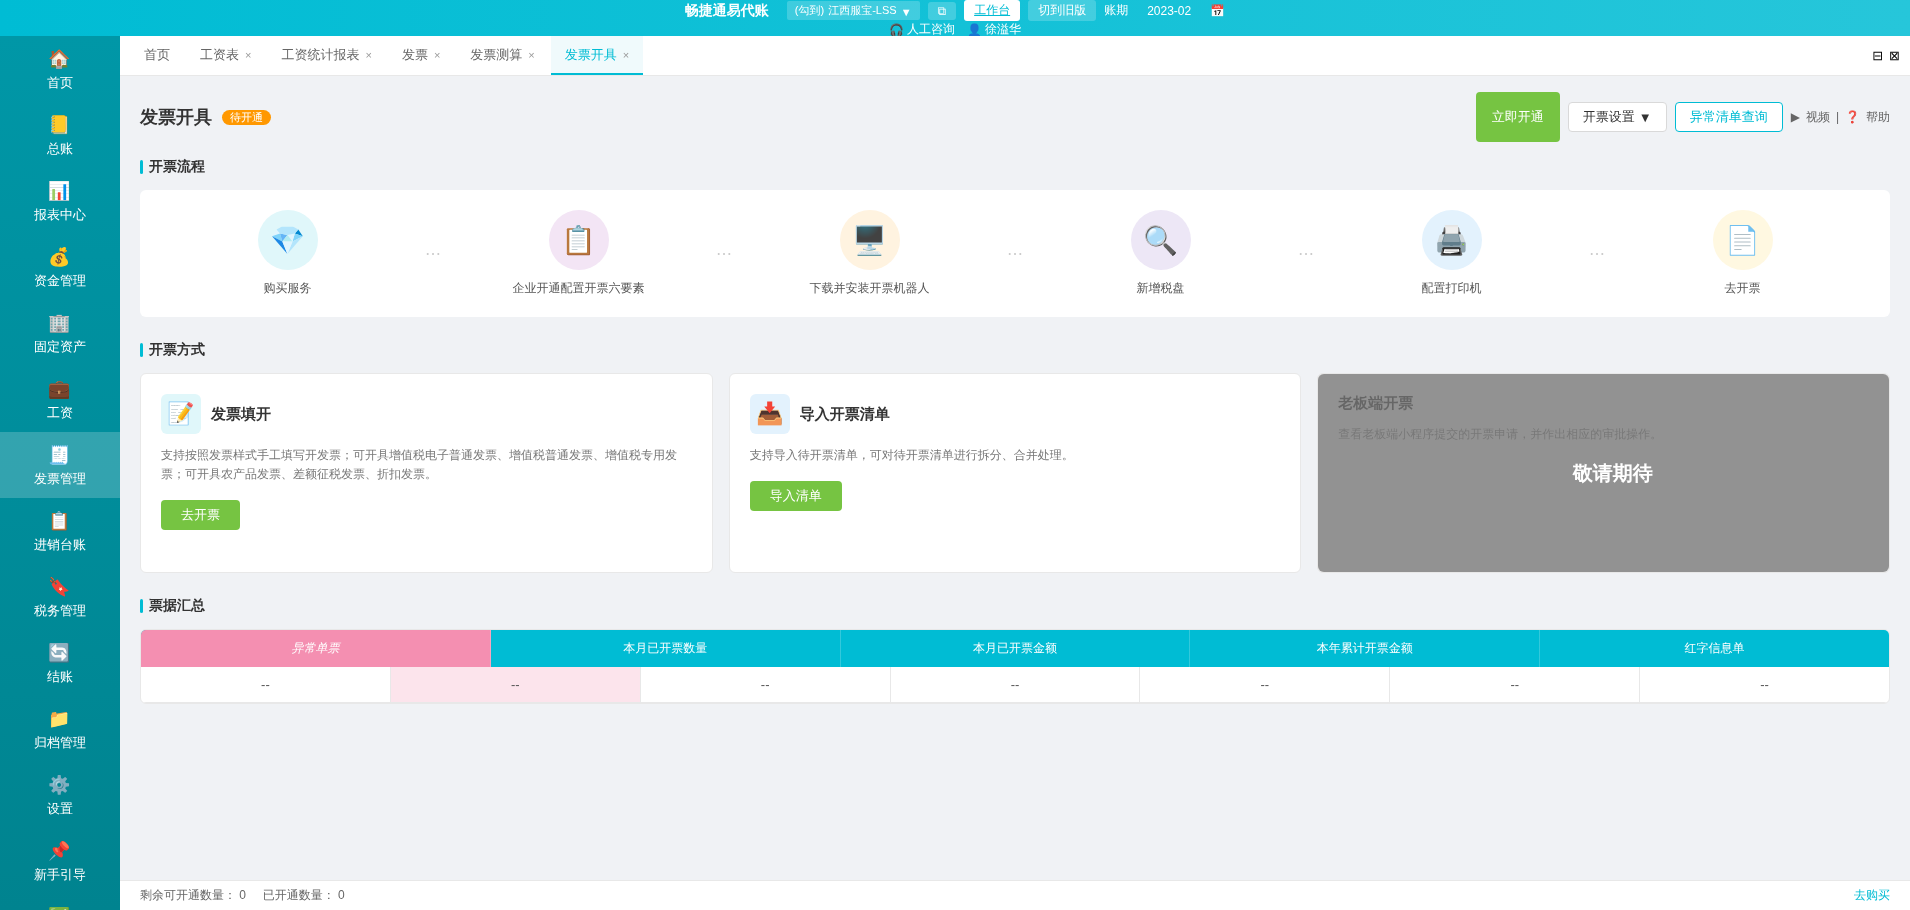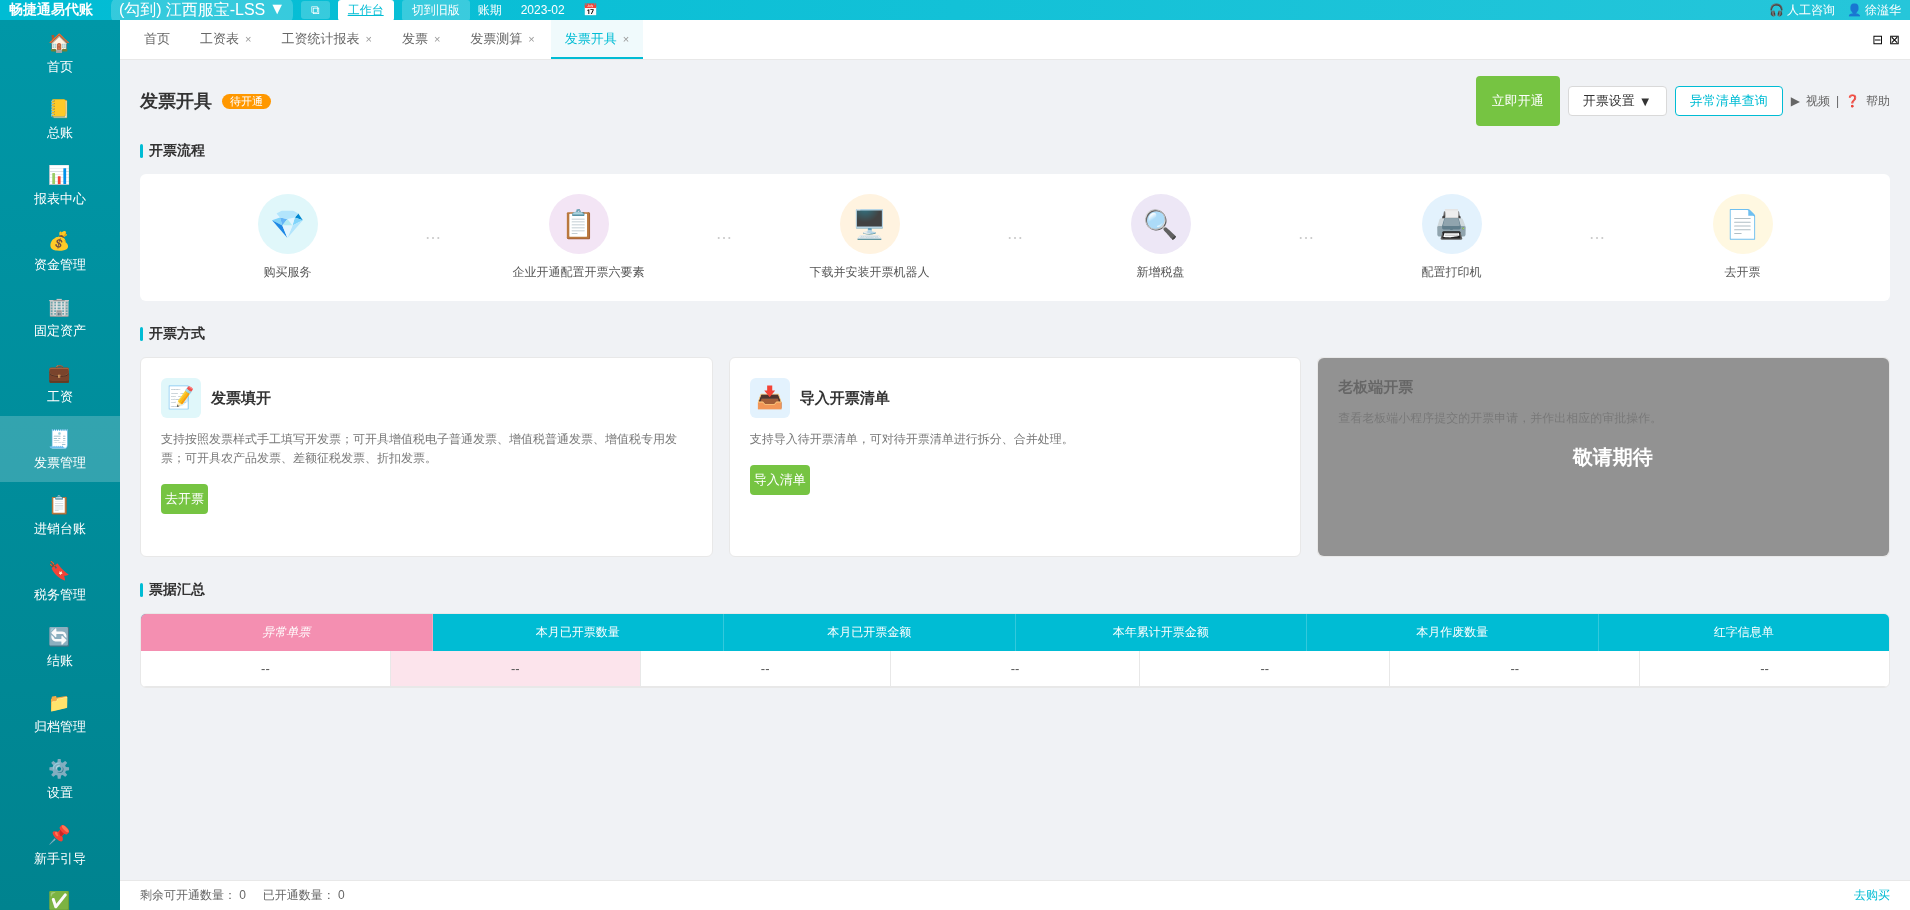--- a/index.html
+++ b/index.html
@@ -1,31 +1,32 @@
 <!DOCTYPE html>
 <html><head>
   <meta charset="utf-8">
   <style>
     * { box-sizing: border-box; margin: 0; padding: 0; }
     body { font-family: 'Microsoft YaHei', sans-serif; font-size: 13px; background: #f5f5f5; display: flex; flex-direction: column; height: 910px; overflow: hidden; }
 
     
     .top-bar {
-      height: 20px;
+      height: 36px;
       background: linear-gradient(to right, #00bcd4, #26c6da);
       display: flex;
       align-items: center;
-      padding: 0 9px;
+      padding: 0 22px;
       color: white;
       justify-content: space-between;
       flex-shrink: 0;
+      flex-direction: column;
     }
     .top-bar-left { display: flex; align-items: center; gap: 8px; font-size: 13px; }
     .top-bar-logo { font-weight: bold; font-size: 14px; margin-right: 10px; }
-    .top-bar-company { background: rgba(255,255,255,0.2); border-radius: 7px; padding: 2px 8px; font-size: 16px; display: flex; align-items: flex-start; gap: 4px; }
+    .top-bar-company { background: rgba(255,255,255,0.2); border-radius: 2px; padding: 2px 8px; font-size: 11px; display: flex; align-items: flex-end; gap: 4px; }
     .top-bar-btn { background: rgba(255,255,255,0.2); border: none; color: white; padding: 2px 10px; border-radius: 3px; cursor: pointer; font-size: 12px; }
     .top-bar-btn.active { background: #fff; color: #00bcd4; text-decoration: underline; }
     .top-bar-period { font-size: 12px; display: flex; align-items: center; gap: 19px; }
     .top-bar-right { display: flex; align-items: center; gap: 12px; font-size: 12px; }
     .top-bar-right span { display: flex; align-items: center; gap: 3px; cursor: pointer; }
 
     
     .main-layout { display: flex; flex: 1; overflow: hidden; }
 
     
@@ -112,21 +113,21 @@
     .step-arrow { color: #ccc; font-size: 16px; flex-shrink: 0; }
 
     
     .method-cards { display: flex; gap: 16px; margin-bottom: 24px; }
     .method-card { background: white; border-radius: 6px; padding: 20px; flex: 1; position: relative; border: 1px solid #e8e8e8; }
     .method-card-header { display: flex; align-items: center; gap: 10px; margin-bottom: 12px; }
     .method-card-icon { width: 40px; height: 40px; border-radius: 6px; background: #e3f2fd; display: flex; align-items: center; justify-content: center; font-size: 22px; }
     .method-card-icon.teal { background: #e0f7fa; }
     .method-card-title { font-size: 15px; font-weight: bold; color: #333; }
     .method-card-desc { font-size: 12px; color: #777; line-height: 1.6; margin-bottom: 16px; }
-    .method-card-btn { background: #76c442; color: white; border: none; padding: 6px 4px; border-radius: 4px; cursor: pointer; font-size: 13px; }
+    .method-card-btn { background: #76c442; color: white; border: none; padding: 6px 20px; border-radius: 4px; cursor: pointer; font-size: 13px; }
     .disabled-overlay { position: absolute; top: 0; left: 0; right: 0; bottom: 0; background: rgba(120,120,120,0.75); border-radius: 6px; display: flex; flex-direction: column; align-items: center; justify-content: center; color: white; padding-left: 18px; }
     .disabled-subtitle { font-size: 20px; font-weight: bold; }
 
     
     .summary-table { background: white; border-radius: 6px; overflow: hidden; border: 1px solid #e8e8e8; }
     .summary-table-header { display: flex; background: #00bcd4; }
     .summary-col { flex: 1; padding: 10px 8px; text-align: center; color: white; font-size: 12px; border-right: 1px solid rgba(255,255,255,0.2); }
     .summary-col:last-child { border-right: none; }
     .summary-col.pink-bg { background: #f48fb1; font-style: italic; }
     .summary-row { display: flex; }
@@ -368,23 +369,20 @@
           <div class="summary-col">
             <span>本月已开票数量</span>
           </div>
           <div class="summary-col">
             <span>本月已开票金额</span>
           </div>
           <div class="summary-col">
             <span>本年累计开票金额</span>
           </div>
           <div class="summary-col">
-            <span>本月作废数量</span>
-          </div>
-          <div class="summary-col">
             <span>红字信息单</span>
           </div>
         </div>
         <div class="summary-row">
           <div class="summary-cell">--</div>
           <div class="summary-cell pink-cell">--</div>
           <div class="summary-cell">--</div>
           <div class="summary-cell">--</div>
           <div class="summary-cell">--</div>
           <div class="summary-cell">--</div>

